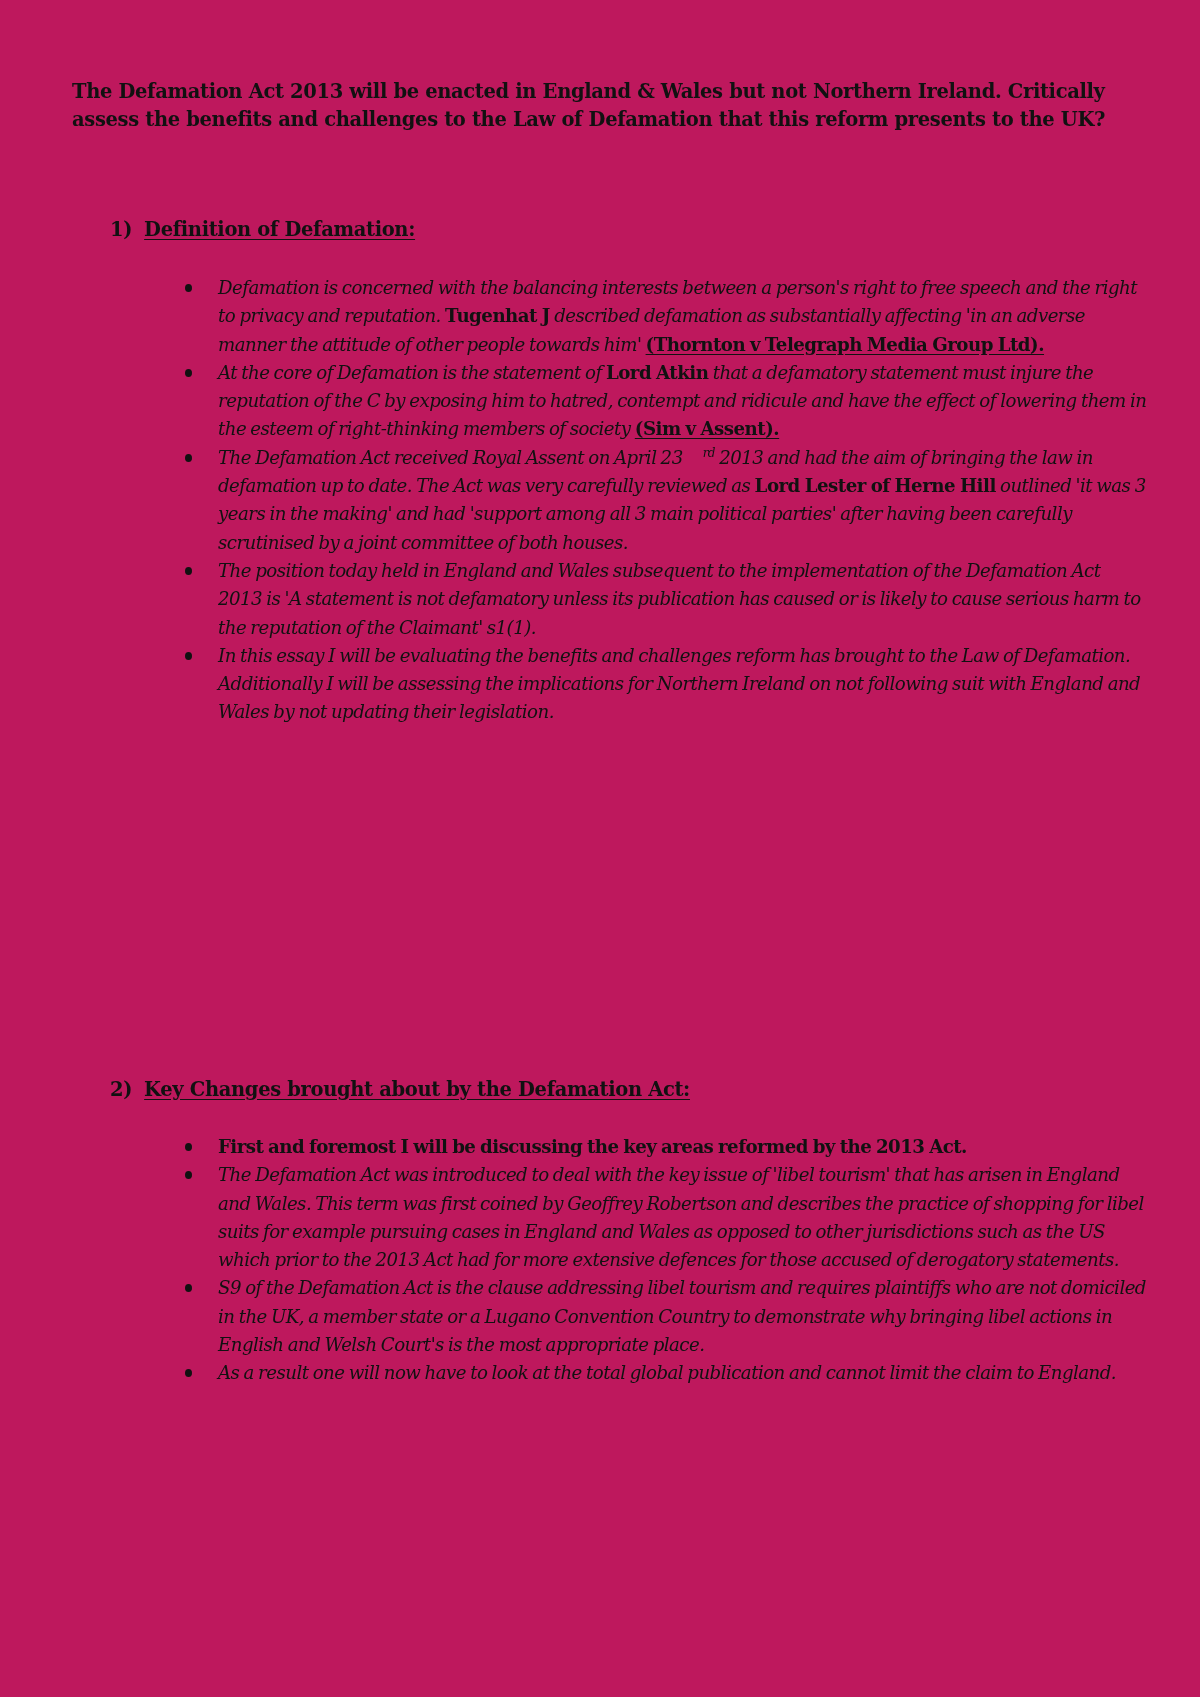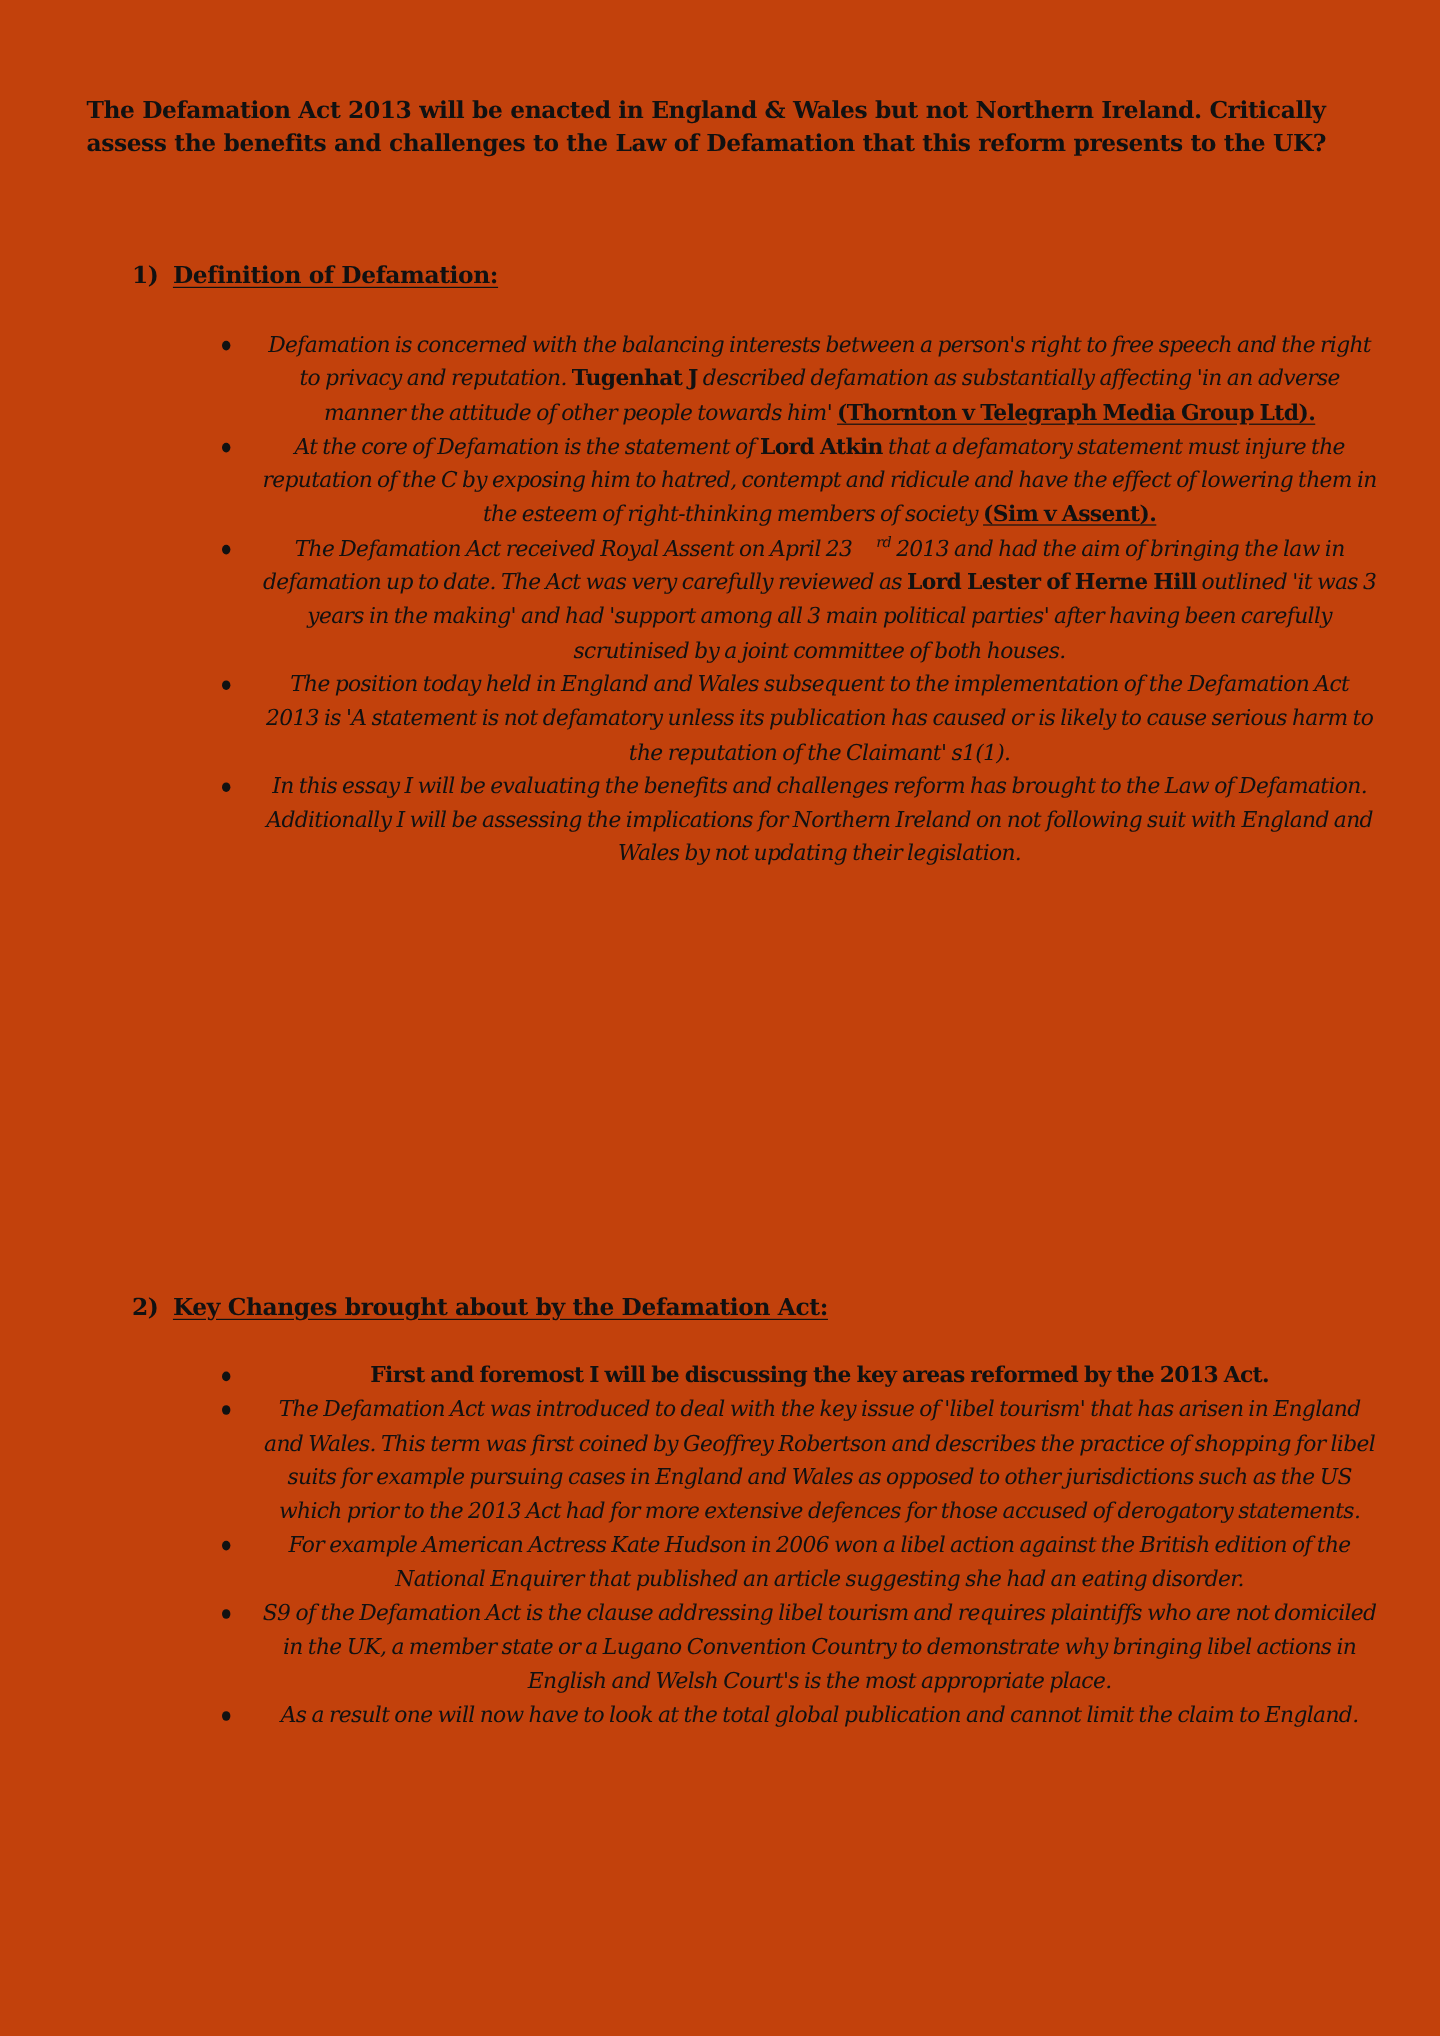--- a/index.html
+++ b/index.html
@@ -13,21 +13,21 @@
       position: relative;
       overflow: hidden;
       font-family: "DejaVu Serif", "Liberation Serif", serif;
       color: #111111;
     }
     .page {
       position: absolute;
       left: 0; top: 0;
       width: 1200px;
       height: 1697px;
-      background: #c2410c;
+      background: #be185d;
     }
     .title {
       position: absolute;
       left: 72px;
       top: 78px;
       width: 1080px;
       font-weight: bold;
       font-size: 19.5px;
       line-height: 28px;
       letter-spacing: -0.35px;
@@ -49,21 +49,20 @@
     #sec1-heading { top: 216px; }
     #sec2-heading { top: 1076px; }
 
     ul.bullets {
       position: absolute;
       left: 218px;
       width: 930px;
       margin: 0;
       padding: 0;
       list-style: none;
-      text-align: center;
     }
     #sec1-list { top: 274px; }
     #sec2-list { top: 1133px; }
     ul.bullets li {
       position: relative;
       font-size: 18.2px;
       line-height: 28.3px;
       letter-spacing: -0.55px;
       word-spacing: -1px;
     }
@@ -110,18 +109,17 @@
   </ul>
 
   <h2 class="section-heading" id="sec2-heading">
     <span class="num">2)</span>
     <span class="label">Key Changes brought about by the Defamation Act:</span>
   </h2>
 
   <ul class="bullets" id="sec2-list">
     <li class="bold-item">First and foremost I will be discussing the key areas reformed by the 2013 Act.</li>
     <li class="it">The Defamation Act was introduced to deal with the key issue of 'libel tourism' that has arisen in England and Wales. This term was first coined by Geoffrey Robertson and describes the practice of shopping for libel suits for example pursuing cases in England and Wales as opposed to other jurisdictions such as the US which prior to the 2013 Act had for more extensive defences for those accused of derogatory statements.</li>
-    <li class="it">For example American Actress Kate Hudson in 2006 won a libel action against the British edition of the National Enquirer that published an article suggesting she had an eating disorder.</li>
     <li class="it">S9 of the Defamation Act is the clause addressing libel tourism and requires plaintiffs who are not domiciled in the UK, a member state or a Lugano Convention Country to demonstrate why bringing libel actions in English and Welsh Court's is the most appropriate place.</li>
     <li class="it">As a result one will now have to look at the total global publication and cannot limit the claim to England.</li>
   </ul>
 
 </div>
 
 </body></html>

